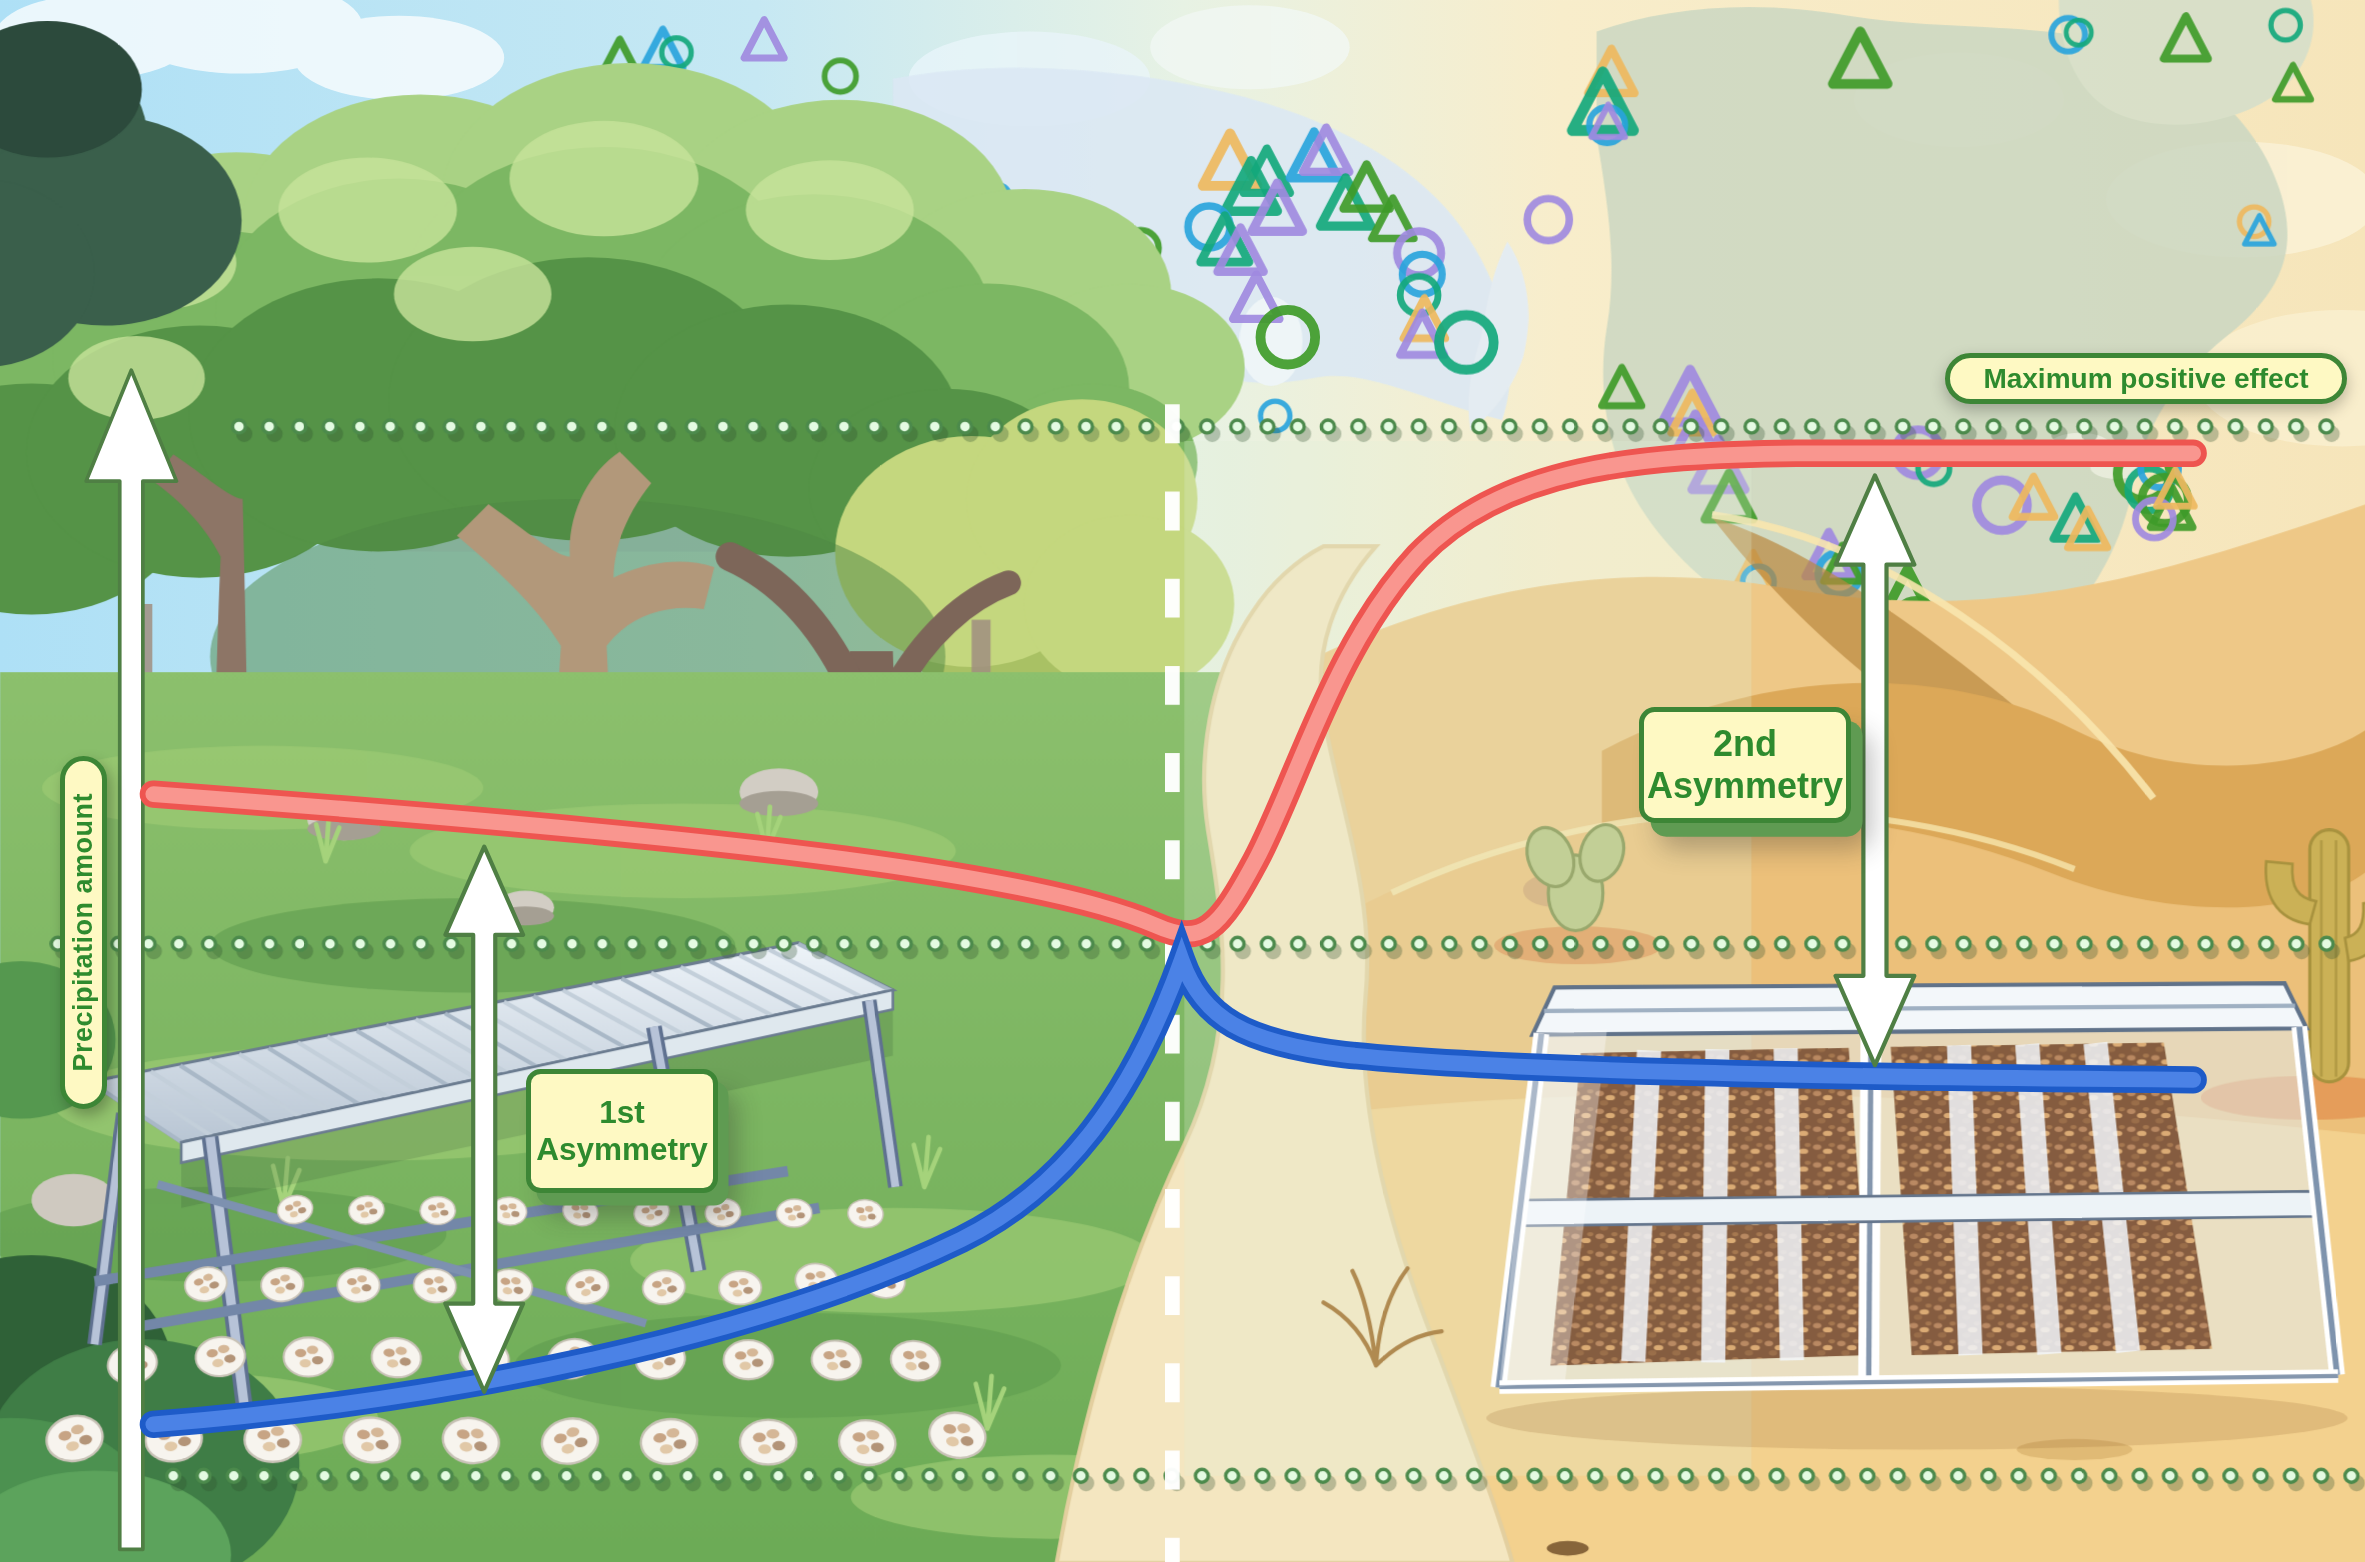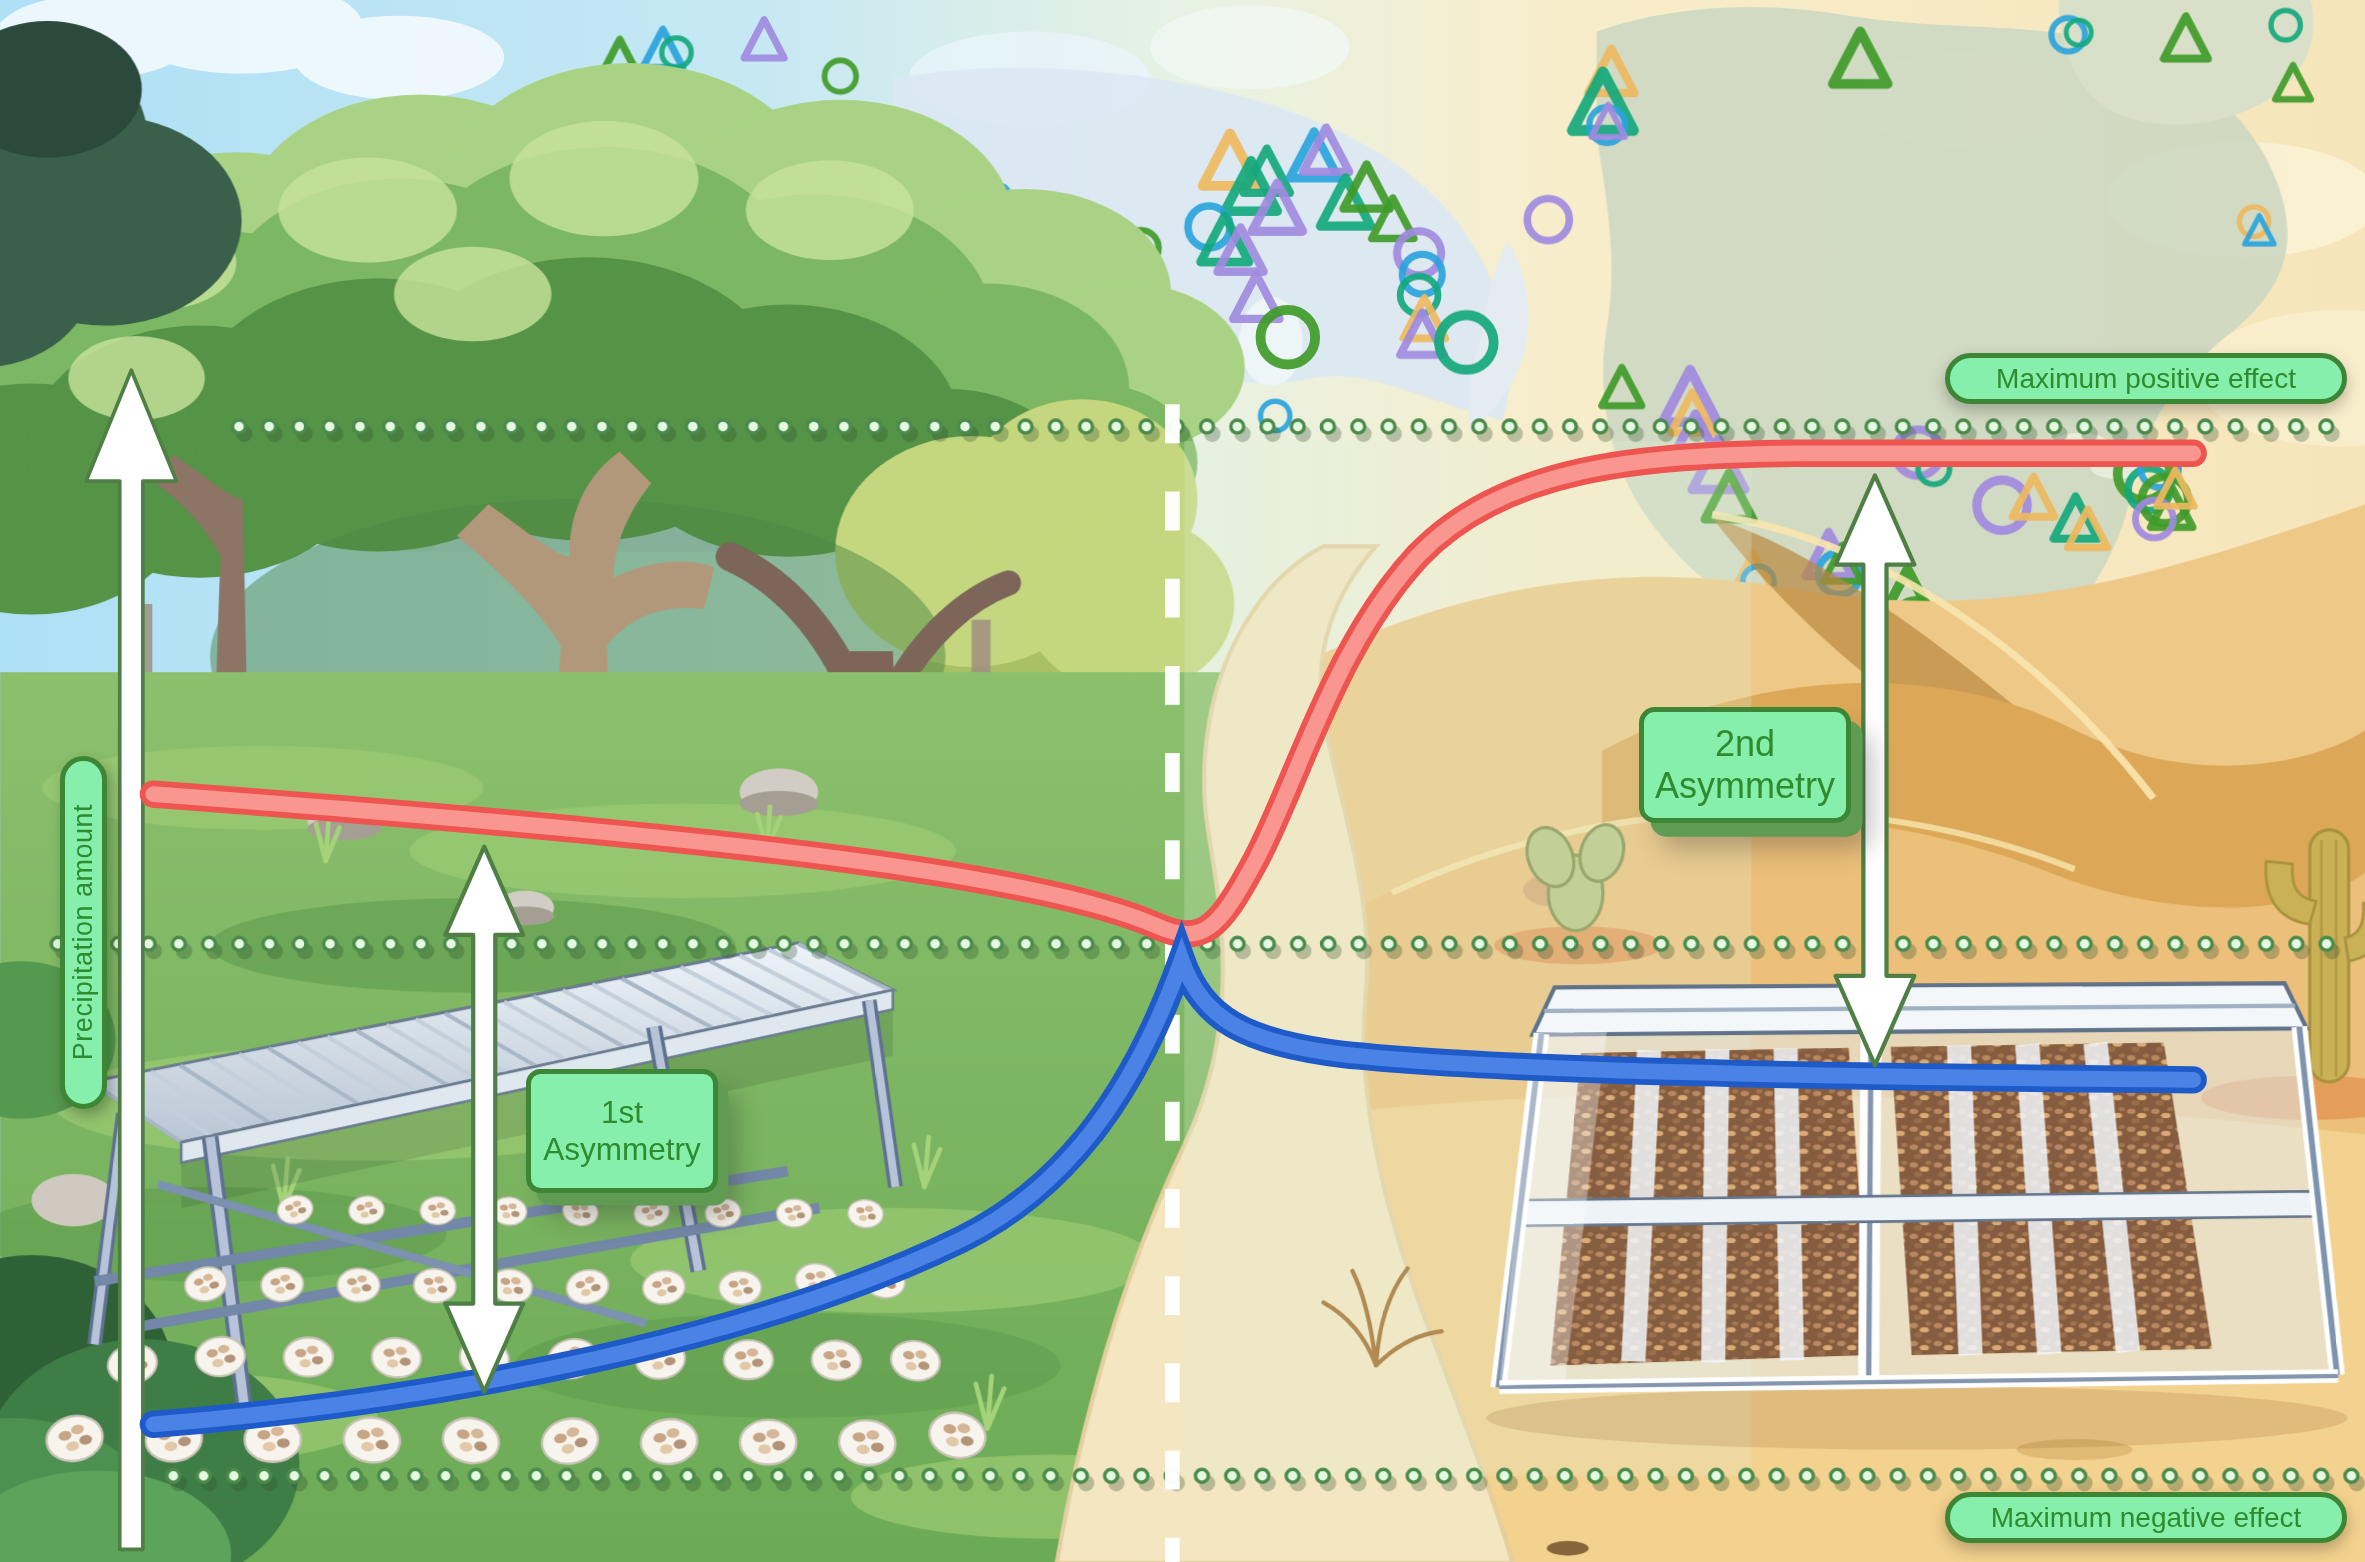--- a/index.html
+++ b/index.html
@@ -1,19 +1,19 @@
 <!DOCTYPE html>
 <html style="font-size:8.4px"><head>
 <meta charset="utf-8">
 <style>
   html,body{margin:0;padding:0;background:#fff;}
   #stage{position:relative;width:2366px;height:1563px;overflow:hidden;font-family:"Liberation Sans",sans-serif;}
   #scene{position:absolute;left:0;top:0;width:2366px;height:1563px;display:block;}
-  .glabel{position:absolute;box-sizing:border-box;background:#86efac;border:5.3px solid #3d8636;color:#2e8b2e;
-          font-family:"Liberation Sans",sans-serif;font-weight:400;display:flex;align-items:center;justify-content:center;
+  .glabel{position:absolute;box-sizing:border-box;background:#fef9c3;border:5.3px solid #3d8636;color:#2e8b2e;
+          font-family:"Liberation Sans",sans-serif;font-weight:700;display:flex;align-items:center;justify-content:center;
           text-align:center;z-index:30;}
   #ylabel{left:60px;top:756px;width:47px;height:353px;border-radius:30px;font-size:27px;
           box-shadow:4.2px 6.3px 13.7px rgba(0,0,0,.28);}
   #ylabel span{writing-mode:vertical-rl;transform:rotate(180deg);white-space:nowrap;letter-spacing:0.5px;}
   #asym1{left:526px;top:1069px;width:192px;height:124px;border-radius:14.7px;font-size:31.5px;line-height:1.16;
          box-shadow:10.5px 12.6px 0 #5f9b52, 19px 24px 25px rgba(40,40,40,.30);}
   #asym2{left:1639px;top:707px;width:212px;height:116px;border-radius:15.8px;font-size:36px;line-height:1.16;
          box-shadow:11.6px 13.7px 0 #5f9b52, 20px 26px 26px rgba(40,40,40,.30);}
   #maxpos{left:1945px;top:353px;width:402px;height:51px;border-radius:27px;font-size:28px;
           box-shadow:0 6.3px 14.7px rgba(0,0,0,.25);}
@@ -744,17 +744,14 @@
 </div>
 <div id="asym2" class="glabel">
   <div>
     <div>2nd</div>
     <div>Asymmetry</div>
   </div>
 </div>
 <div id="maxpos" class="glabel">
   <span>Maximum positive effect</span>
 </div>
-<div id="maxneg" class="glabel">
-  <span>Maximum negative effect</span>
 </div>
-</div>
 
 
 </body></html>

